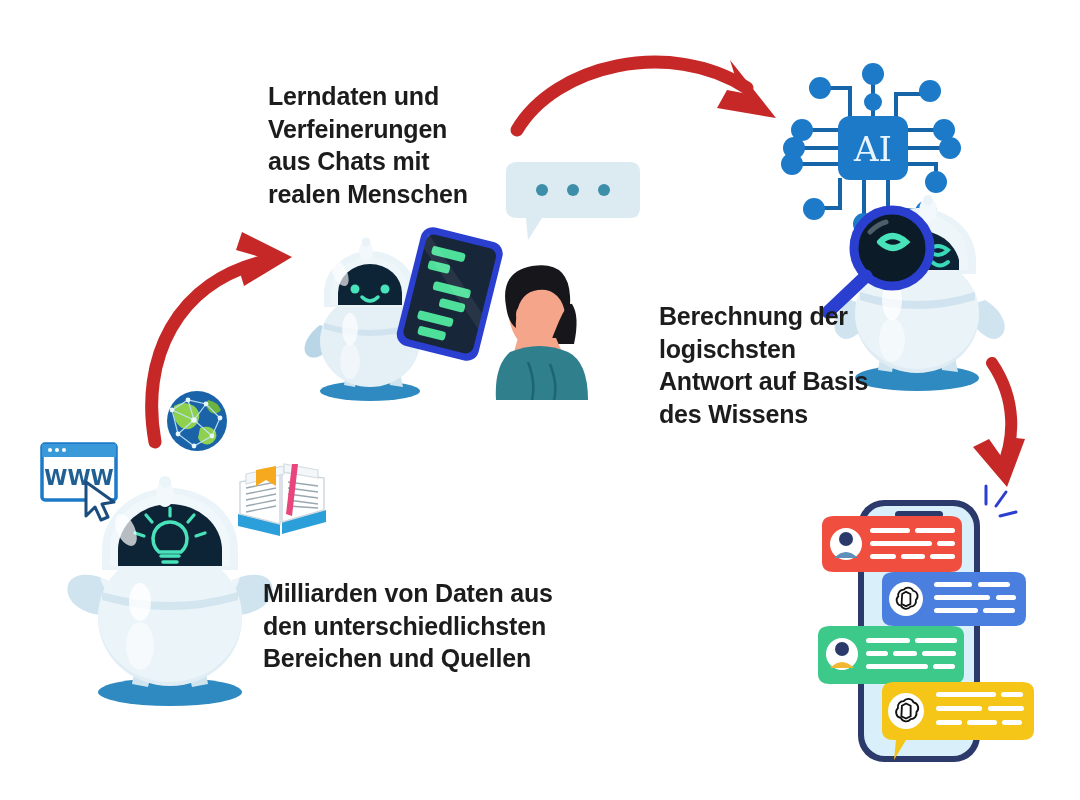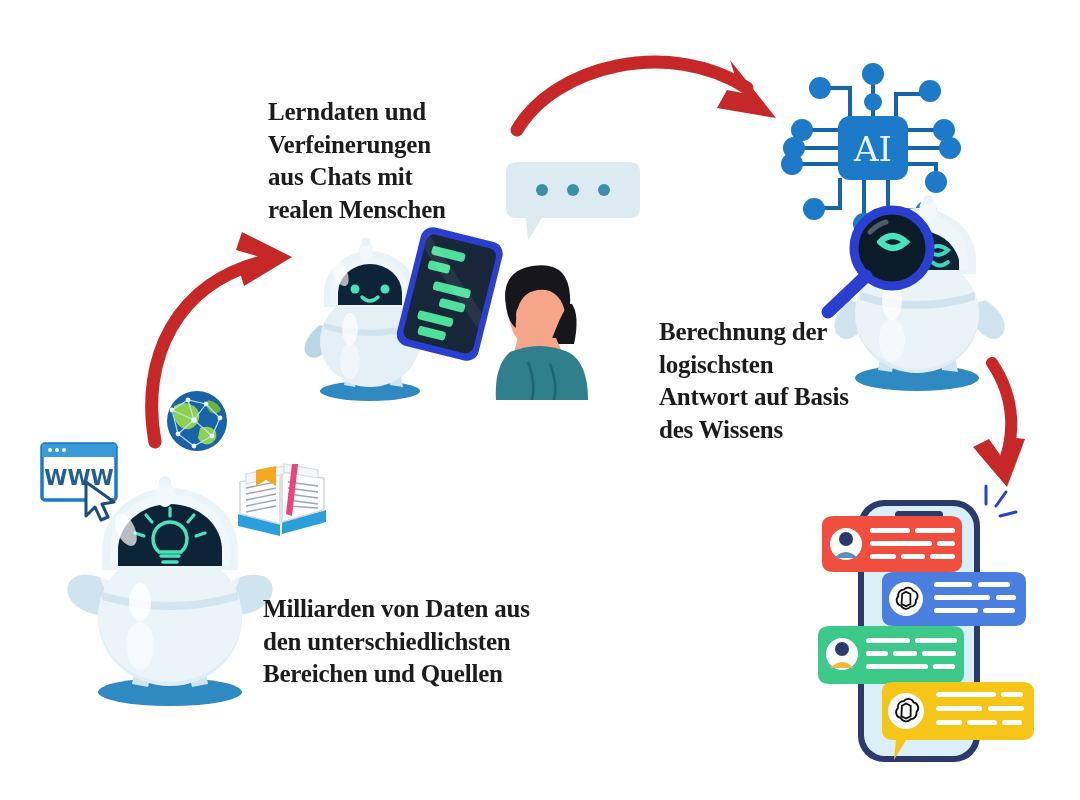--- a/index.html
+++ b/index.html
@@ -4,28 +4,27 @@
 <style>
   html,body{margin:0;padding:0;}
   body{
     width:1080px;height:800px;background:#ffffff;
     font-family:"DejaVu Sans", sans-serif;
     overflow:hidden;position:relative;
   }
   #stage{position:absolute;inset:0;width:1080px;height:800px;}
   .lbl{
     position:absolute;
-    font-family:Liberation Serif, serif;
+    font-family:Liberation Sans, sans-serif;
     font-weight:700;
     color:#1c1c1c;
     font-size:25px;
     line-height:1.30;
     letter-spacing:-0.2px;
     white-space:pre-line;
-    margin-top:16px;
   }
   #lbl-learn{left:268px; top:80px;}
   #lbl-calc {left:659px; top:300px;}
   #lbl-data {left:263px; top:577px;}
   #lbl-out  {left:676px; top:610px;}
   svg{display:block;}
   .art{position:absolute;}
 </style>
 </head>
 <body>

